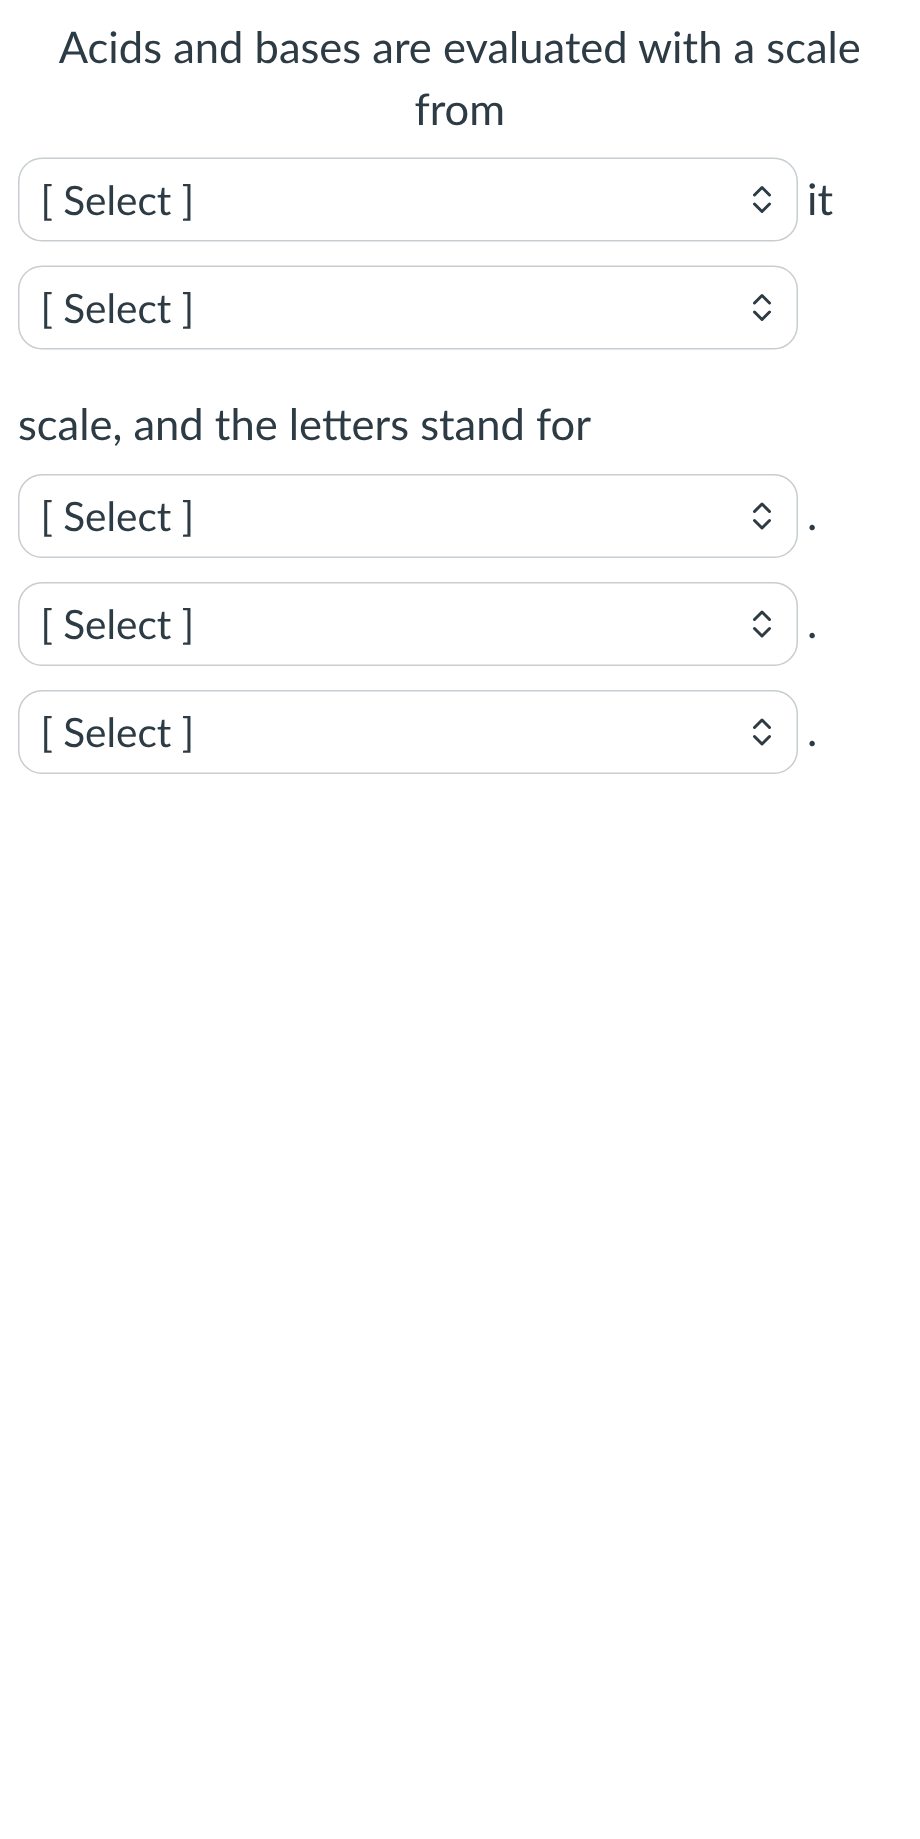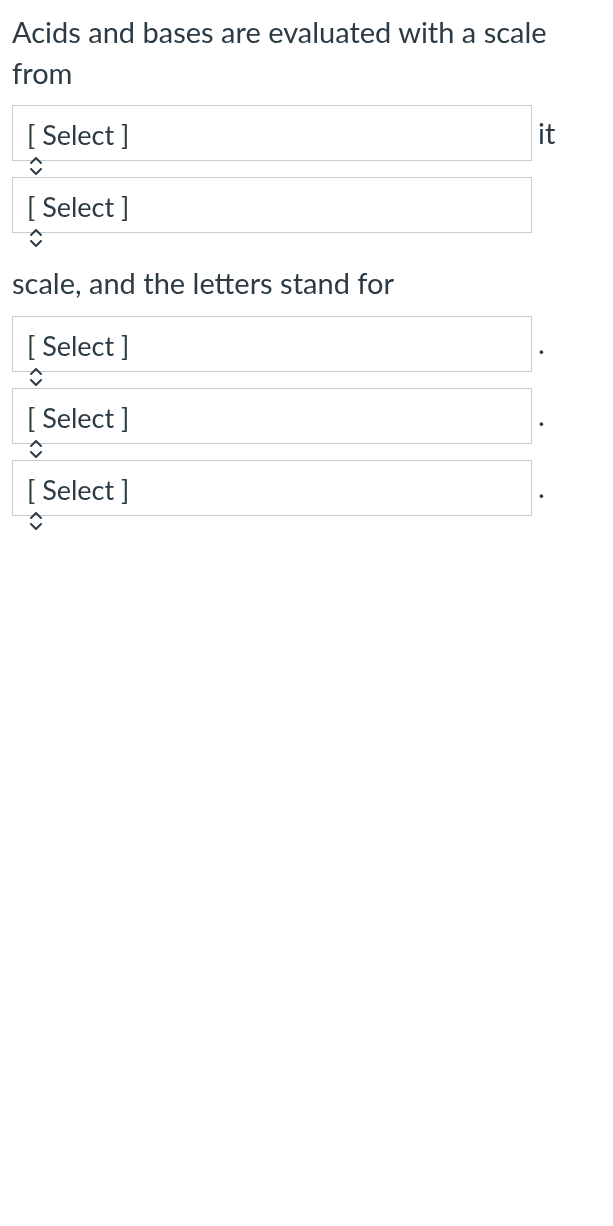--- a/index.html
+++ b/index.html
@@ -21,32 +21,31 @@
       align-items: center;
       gap: 0;
     }
     .select-wrap {
       display: inline-flex;
       align-items: center;
       margin: 8px 0;
     }
     .select-box {
       display: inline-flex;
-      align-items: flex-start;
+      align-items: center;
       justify-content: space-between;
       border: 1px solid #c7cdd1;
-      border-radius: 0;
+      border-radius: 16px;
       background: #ffffff;
       padding: 10px 14px;
       width: 520px;
       height: 56px;
       font-size: 27px;
       color: #2d3b45;
       cursor: pointer;
-      flex-direction: column;
     }
     .select-box .placeholder {
       color: #2d3b45;
     }
     .chev-icon {
       width: 18px;
       height: 24px;
       flex-shrink: 0;
     }
     .trailing {
@@ -54,20 +53,21 @@
       font-size: 29px;
       color: #2d3b45;
     }
     .para-block {
       width: 100%;
       margin-top: 22px;
       margin-bottom: 4px;
     }
     .para-block.first {
       margin-top: 0;
+      text-align: center;
     }
   </style>
 </head>
 <body>
 
 <div class="content">
 
   <div class="para-block first">
     <span>Acids and bases are evaluated with a scale from</span>
   </div>

